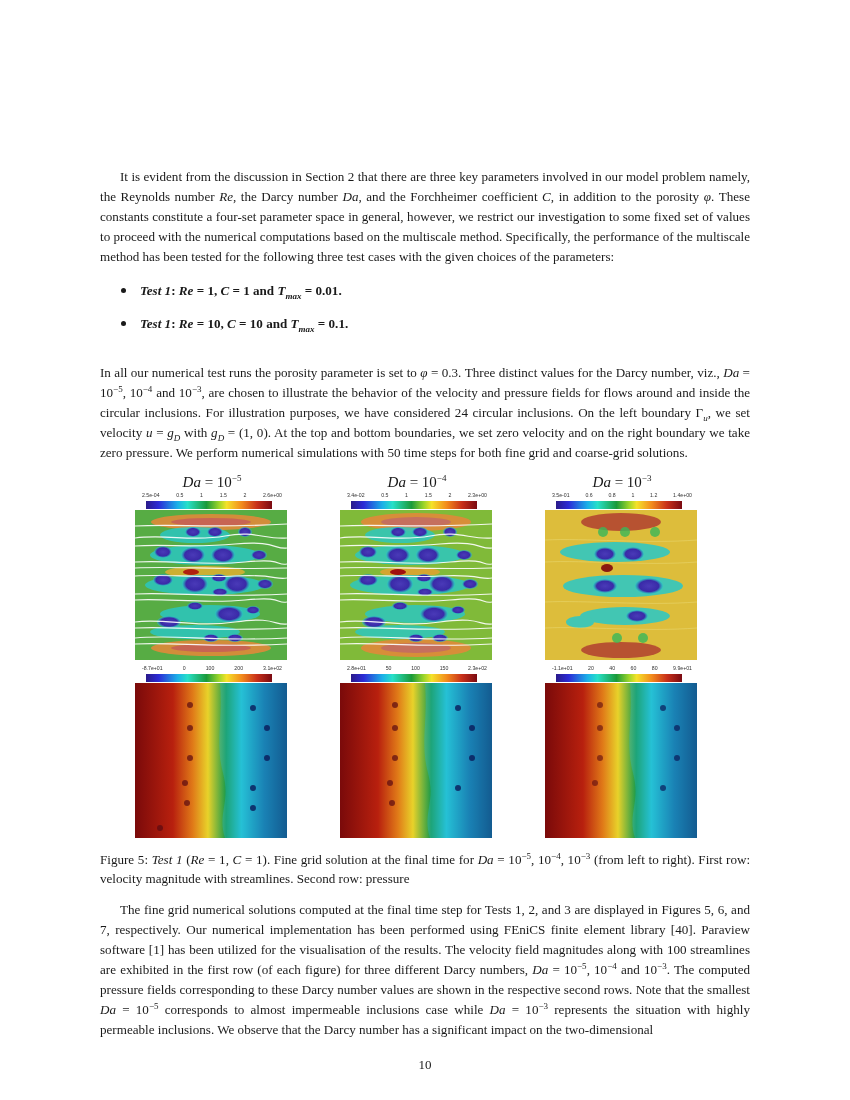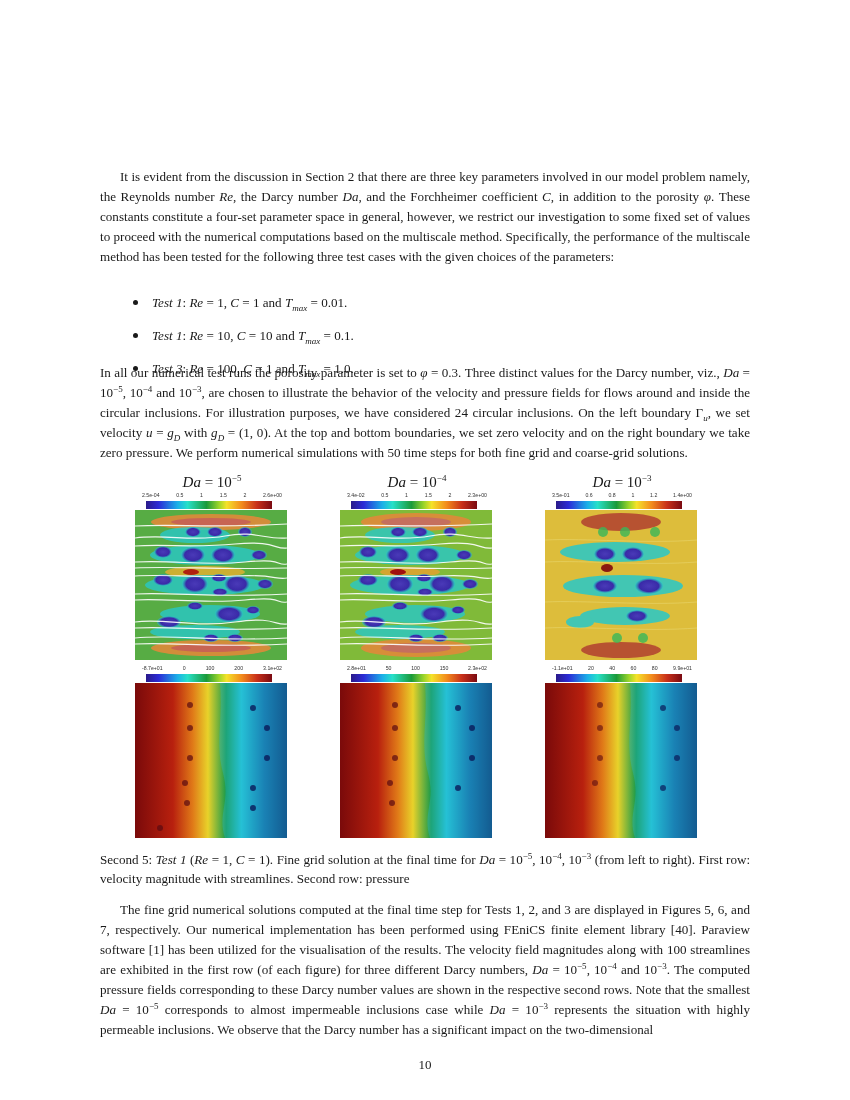--- a/index.html
+++ b/index.html
@@ -2,22 +2,22 @@
 <html><head>
 <meta charset="utf-8">
 <style>
   html, body { margin:0; padding:0; background:#ffffff; }
   body { width:850px; height:1100px; position:relative; overflow:hidden;
          font-family:"DejaVu Serif", "Liberation Serif", serif; color:#1a1a1a; }
   .page { position:absolute; left:0; top:17px; width:850px; height:1100px; }
   .para { position:absolute; left:100px; width:650px; font-size:13.1px; line-height:20px;
           text-align:justify; font-family:"Liberation Serif", "DejaVu Serif", serif; }
   .para .indent { display:inline-block; width:20px; }
-  .bullets { position:absolute; left:100px; width:650px; top:260px; margin:16px; padding:0; list-style:none;
-             font-family:"Liberation Serif", "DejaVu Serif", serif; font-size:13.1px; }
+  .bullets { position:absolute; left:100px; width:650px; top:260px; margin:4px; padding:0; list-style:none;
+             font-family:"Liberation Serif", "DejaVu Serif", serif; font-size:13.1px;font-weight:bold; }
   .bullets li { position:relative; padding-left:36px; height:33px; line-height:20px; }
   .bullets li .dot { position:absolute; left:17px; top:7px; width:5px; height:5px; border-radius:50%; background:#1a1a1a; }
   i, .m { font-style:italic; }
   sup { font-size:9px; line-height:0; }
   sub { font-size:9px; line-height:0; }
 
   .fig { position:absolute; top:455px; left:0; width:850px; height:370px; }
   .panel-col { position:absolute; width:160px; }
   .da-title { position:absolute; top:2px; left:0; width:100%; text-align:center;
               font-family:"Liberation Serif", "DejaVu Serif", serif; font-size:15px; }
@@ -39,21 +39,20 @@
 
 <div class="page">
 
   <div class="para" style="top:150px;">
     <span class="indent"></span>It is evident from the discussion in Section 2 that there are three key parameters involved in our model problem namely, the Reynolds number <i>Re</i>, the Darcy number <i>Da</i>, and the Forchheimer coefficient <i>C</i>, in addition to the porosity <i>φ</i>. These constants constitute a four-set parameter space in general, however, we restrict our investigation to some fixed set of values to proceed with the numerical computations based on the multiscale method. Specifically, the performance of the multiscale method has been tested for the following three test cases with the given choices of the parameters:
   </div>
 
   <ul class="bullets">
     <li><span class="dot"></span><i>Test 1</i>: <i>Re</i> = <span>1</span>, <i>C</i> = <span>1</span> and <i>T</i><sub><i>max</i></sub> = <span>0.01</span>.</li>
     <li><span class="dot"></span><i>Test 1</i>: <i>Re</i> = <span>10</span>, <i>C</i> = <span>10</span> and <i>T</i><sub><i>max</i></sub> = <span>0.1</span>.</li>
-    <li><span class="dot"></span><i>Test 3</i>: <i>Re</i> = <span>100</span>, <i>C</i> = <span>1</span> and <i>T</i><sub><i>max</i></sub> = <span>1.0</span>.</li>
   </ul>
 
   <div class="para" style="top:346px;">
     In all our numerical test runs the porosity parameter is set to <i>φ</i> = 0.3. Three distinct values for the Darcy number, viz., <i>Da</i> = 10<sup>−5</sup>, 10<sup>−4</sup> and 10<sup>−3</sup>, are chosen to illustrate the behavior of the velocity and pressure fields for flows around and inside the circular inclusions. For illustration purposes, we have considered 24 circular inclusions. On the left boundary Γ<sub><i>u</i></sub>, we set velocity <i>u</i> = <i>g</i><sub><i>D</i></sub> with <i>g</i><sub><i>D</i></sub> = (1, 0). At the top and bottom boundaries, we set zero velocity and on the right boundary we take zero pressure. We perform numerical simulations with 50 time steps for both fine grid and coarse-grid solutions.
   </div>
 
   <div class="fig">
     <svg width="0" height="0" style="position:absolute">
       <defs>
         <linearGradient id="prsGrad" x1="0" x2="1" y1="0" y2="0">
@@ -322,21 +321,21 @@
           <circle cx="118" cy="25" r="3"></circle>
             <circle cx="132" cy="45" r="3"></circle>
             <circle cx="132" cy="75" r="3"></circle>
             <circle cx="118" cy="105" r="3"></circle>
         </g>
       </svg>
     </div>
   </div>
 
   <div class="caption">
-    <span>Second 5:</span>
+    <span>Figure 5:</span>
     <i>Test 1</i>
     (<i>Re</i> = 1, <i>C</i> = 1). Fine grid solution at the final time for <i>Da</i> = 10<sup>−5</sup>, 10<sup>−4</sup>, 10<sup>−3</sup> (from left to right). First row: velocity magnitude with streamlines. Second row: pressure
   </div>
 
   <div class="para" style="top:883px;">
     <span class="indent"></span>The fine grid numerical solutions computed at the final time step for Tests 1, 2, and 3 are displayed in Figures 5, 6, and 7, respectively. Our numerical implementation has been performed using FEniCS finite element library [40]. Paraview software [1] has been utilized for the visualisation of the results. The velocity field magnitudes along with 100 streamlines are exhibited in the first row (of each figure) for three different Darcy numbers, <i>Da</i> = 10<sup>−5</sup>, 10<sup>−4</sup> and 10<sup>−3</sup>. The computed pressure fields corresponding to these Darcy number values are shown in the respective second rows. Note that the smallest <i>Da</i> = 10<sup>−5</sup> corresponds to almost impermeable inclusions case while <i>Da</i> = 10<sup>−3</sup> represents the situation with highly permeable inclusions. We observe that the Darcy number has a significant impact on the two-dimensional
   </div>
 
   <div class="pagenum">10</div>
 </div>

